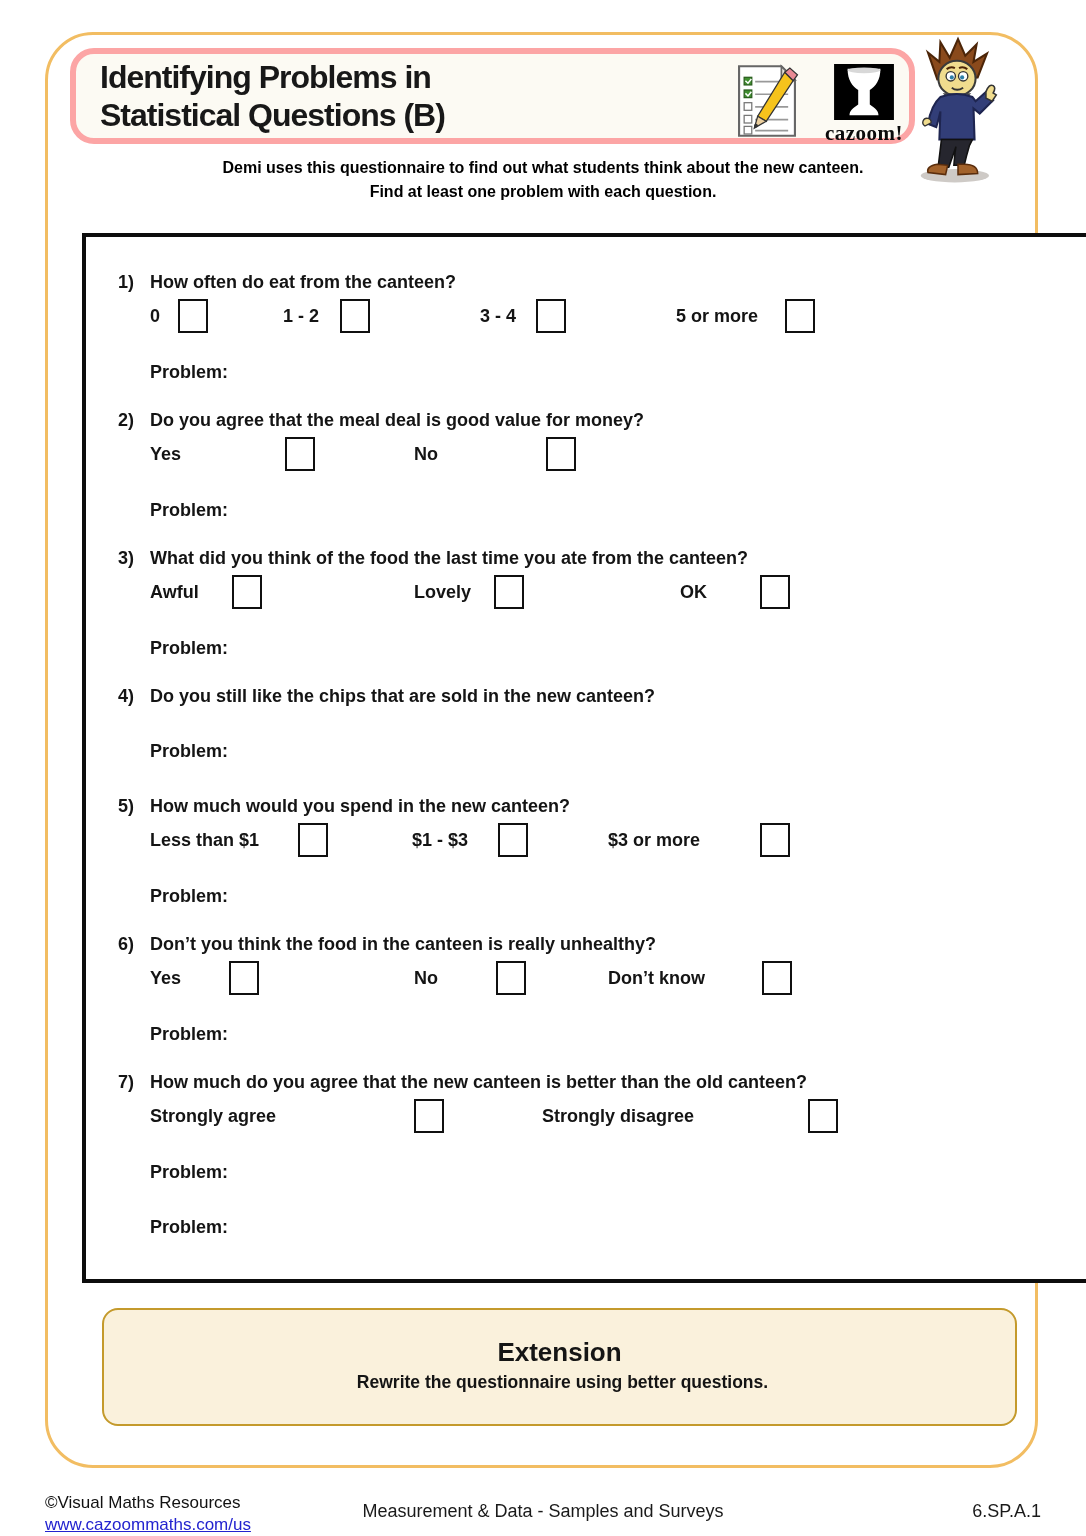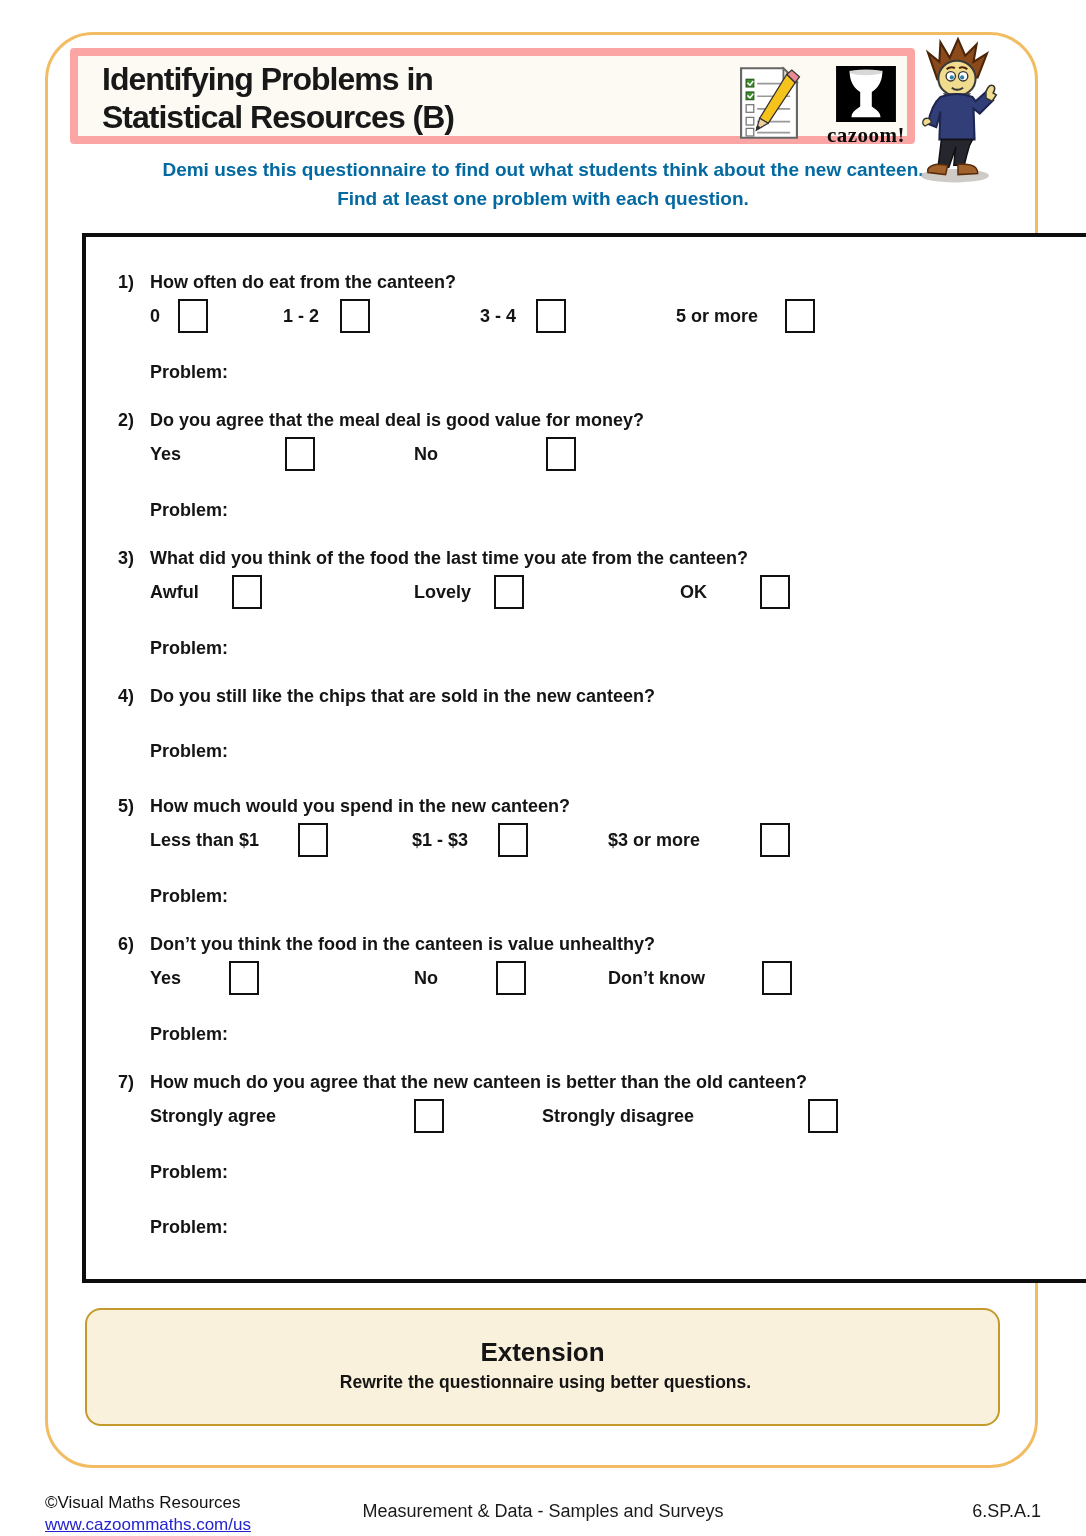--- a/index.html
+++ b/index.html
@@ -4,52 +4,52 @@
 <style>
   * { margin:0; padding:0; box-sizing:border-box; }
   html,body { width:1086px; height:1536px; background:#ffffff;
               font-family:"Liberation Sans", sans-serif; color:#141414; }
   .page { position:absolute; top:0; left:0; width:1086px; height:1536px; overflow:hidden; }
 
   .outer-border { position:absolute; left:45px; top:32px; width:993px; height:1436px;
                   border:3px solid #f2bd62; border-radius:48px; background:transparent; }
 
   .header-box { position:absolute; left:70px; top:48px; width:845px; height:96px;
-                background:#fcfaf3; border:8px solid #fca5a5; border-radius:4px; z-index:2; }
+                background:#fcfaf3; border:6px solid #fca5a5; border-radius:24px; z-index:2; }
   .title { position:absolute; left:24px; top:5px; font-size:32px; font-weight:bold;
            color:#181818; letter-spacing:-1px; line-height:1.18; white-space:nowrap; }
 
   .checklist-icon { position:absolute; left:658px; top:7px; width:66px; height:80px; }
   .brand { position:absolute; left:736px; top:10px; width:104px; text-align:center; }
   .brand svg { width:62px; height:56px; display:block; margin:0 auto; }
   .brand-text { font-family:"Liberation Serif", serif; font-weight:bold; font-size:21px;
                 letter-spacing:0.5px; margin-top:1px; color:#0b0b0b; }
 
   .mascot { position:absolute; left:906px; top:36px; width:104px; height:150px; z-index:3; }
 
   .instructions { position:absolute; left:73px; top:156px; width:940px; text-align:center;
-                  font-size:19px; font-weight:bold; color:#0369a1; line-height:1.5; z-index:2;}
+                  font-size:16px; font-weight:bold; color:#000000; line-height:1.5; z-index:2;}
   .u { }
 
   .main-box { position:absolute; left:82px; top:233px; width:1020px; height:1050px;
               border:4px solid #0d0d0d; background:#ffffff; padding:35px 30px 0 32px; }
 
   .q { margin-bottom:24px; }
   .q.no-opts { margin-bottom:31px; }
   .q-text { font-size:18px; font-weight:bold; height:24px; white-space:nowrap; }
   .q-num { display:inline-block; width:32px; }
   .q-opts { position:relative; height:38px; margin:2px 0 0 32px; }
   .opt-label { position:absolute; top:0; line-height:36px; font-size:18px; font-weight:bold;
                white-space:nowrap; }
   .cb { position:absolute; top:1px; width:30px; height:34px; border:2px solid #101010;
         background:#ffffff; }
   .q-problem { margin:26px 0 0 32px; font-size:18px; font-weight:bold; height:24px; }
   .q.no-opts .q-problem { margin-top:31px; }
 
-  .extension-box { position:absolute; left:85px; top:1308px; width:915px; height:118px;
+  .extension-box { position:absolute; left:102px; top:1308px; width:915px; height:118px;
                    background:#faf1dc; border:2px solid #c49a2c; border-radius:16px;
                    text-align:center; padding-top:27px; z-index:2; }
   .ext-title { font-size:26px; font-weight:bold; color:#151515; }
   .ext-text { font-size:17.5px; font-weight:bold; margin-top:4px;padding-left:6px; }
 
   .footer-left { position:absolute; left:45px; top:1492px; font-size:17px; color:#111;
                  line-height:1.3; font-weight:normal; }
   .footer-link { color:#2323cf; text-decoration:underline; cursor:pointer; }
   .footer-center { position:absolute; left:0; right:0; top:1501px; text-align:center;
                    font-size:18px; color:#1a1a1a; }
@@ -58,21 +58,21 @@
 </head>
 <body>
 
 <div class="page">
 
   <div class="outer-border"></div>
 
   <div class="header-box">
     <div class="title">
       <div>Identifying Problems in</div>
-      <div>Statistical Resources (B)</div>
+      <div>Statistical Questions (B)</div>
     </div>
 
     <svg class="checklist-icon" viewBox="0 0 78 88">
       <polygon points="6,3 56,3 72,19 72,85 6,85" fill="#ffffff" stroke="#666" stroke-width="2.5"></polygon>
       <polygon points="56,3 56,19 72,19" fill="#e7e3d8" stroke="#666" stroke-width="2"></polygon>
       <rect x="12" y="16" width="9" height="9" fill="#3f8f2f" stroke="#2a5e1e" stroke-width="1.5"></rect>
       <path d="M13.5,20 l3,3 4,-5" stroke="#fff" stroke-width="1.8" fill="none"></path>
       <rect x="12" y="31" width="9" height="9" fill="#3f8f2f" stroke="#2a5e1e" stroke-width="1.5"></rect>
       <path d="M13.5,35 l3,3 4,-5" stroke="#fff" stroke-width="1.8" fill="none"></path>
       <rect x="12" y="46" width="9" height="9" fill="#fff" stroke="#777" stroke-width="1.5"></rect>
@@ -177,21 +177,21 @@
         <span class="cb" style="left:148px"></span>
         <span class="opt-label" style="left:262px">$1 - $3</span>
         <span class="cb" style="left:348px"></span>
         <span class="opt-label" style="left:458px">$3 or more</span>
         <span class="cb" style="left:610px"></span>
       </div>
       <div class="q-problem">Problem:</div>
     </div>
 
     <div class="q">
-      <div class="q-text"><span class="q-num">6)</span><span>Don’t you think the food in the canteen is value unhealthy?</span></div>
+      <div class="q-text"><span class="q-num">6)</span><span>Don’t you think the food in the canteen is really unhealthy?</span></div>
       <div class="q-opts">
         <span class="opt-label" style="left:0px">Yes</span>
         <span class="cb" style="left:79px"></span>
         <span class="opt-label" style="left:264px">No</span>
         <span class="cb" style="left:346px"></span>
         <span class="opt-label" style="left:458px">Don’t know</span>
         <span class="cb" style="left:612px"></span>
       </div>
       <div class="q-problem">Problem:</div>
     </div>

